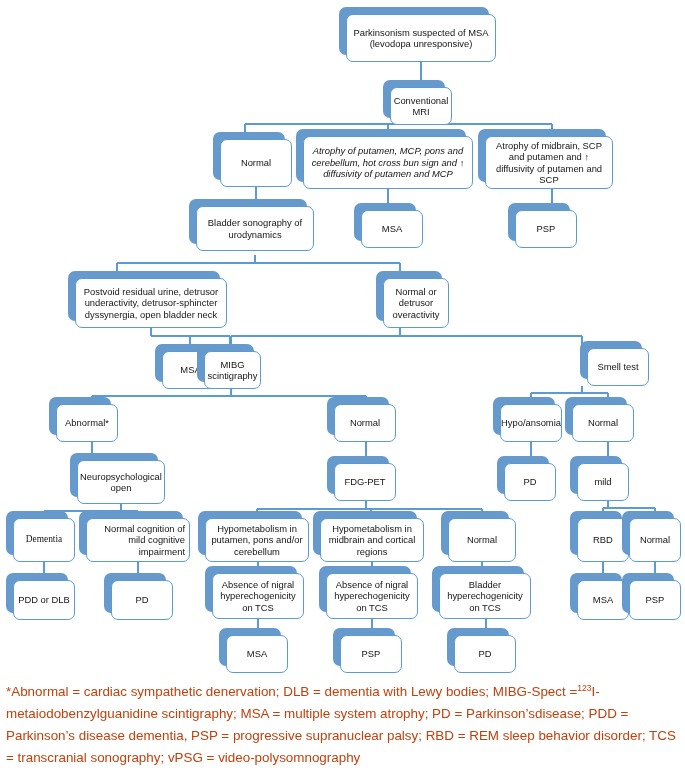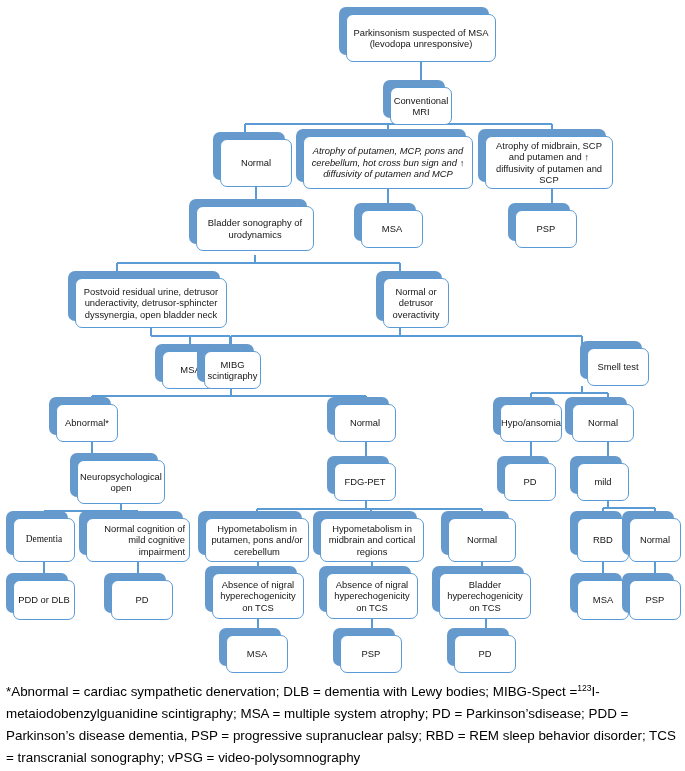--- a/index.html
+++ b/index.html
@@ -48,21 +48,21 @@
     color:#151515;
   }
 
   
   #footnote{
     position:absolute;
     left:6px;top:681px;
     width:676px;
     font-size:13.4px;
     line-height:1.63;
-    color:#000000;
+    color:#c2410c;
     font-family:"Liberation Sans","DejaVu Sans",sans-serif;
   }
   #footnote sup{font-size:8.6px;vertical-align:super;}
 </style>
 </head>
 <body>
 
 <div id="chart">
   <svg id="wires" viewBox="0 0 685 675">
       <line x1="421" y1="62" x2="421" y2="87"></line>

